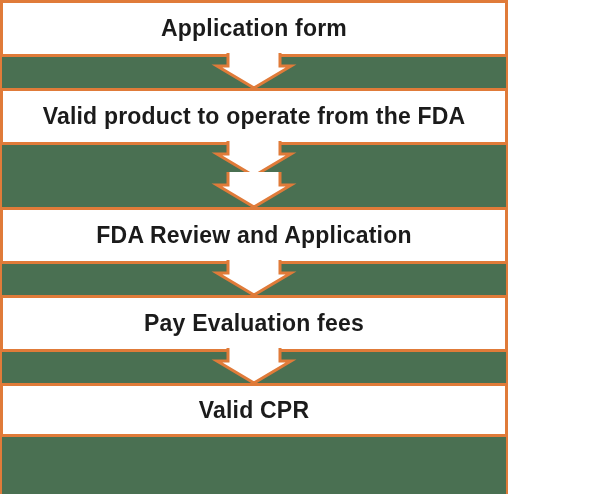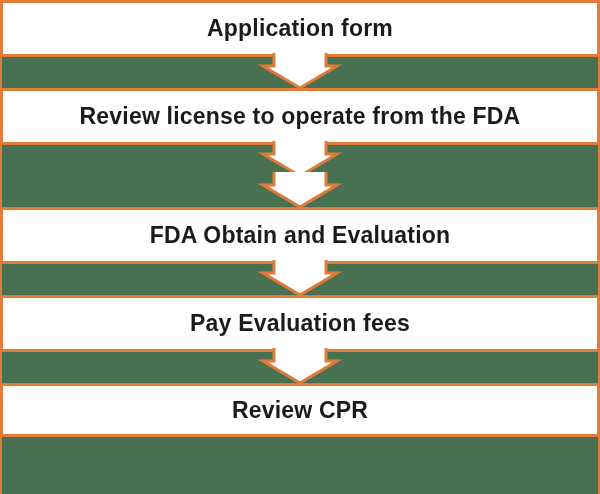--- a/index.html
+++ b/index.html
@@ -7,21 +7,21 @@
     padding: 0;
   }
   body {
     width: 600px;
     height: 494px;
     overflow: hidden;
     font-family: "Liberation Sans", sans-serif;
   }
   .canvas {
     position: relative;
-    width: 600px;
+    width: 508px;
     height: 494px;
     background: var(--background-green, #4A7052);
   }
   
   .canvas::before, .canvas::after {
     content: "";
     position: absolute;
     top: 0;
     bottom: 0;
     width: 2px;
@@ -83,40 +83,40 @@
   </div>
 
   <div class="gap">
     <svg class="arrow" width="76" height="37" viewBox="0 0 76 37" aria-hidden="true">
       <path class="arrow-fill" d="M12 0 V13 H1 L38 35 L75 13 H64 V0 Z"></path>
       <path class="arrow-stroke" d="M12 0 V13 H1 L38 35 L75 13 H64 V0"></path>
     </svg>
   </div>
 
   <div class="step-box">
-    <span class="step-label">Review license to operate from the FDA</span>
+    <span class="step-label">Valid product to operate from the FDA</span>
   </div>
 
   <div class="gap">
     <svg class="arrow" width="76" height="37" viewBox="0 0 76 37" aria-hidden="true">
       <path class="arrow-fill" d="M12 0 V13 H1 L38 35 L75 13 H64 V0 Z"></path>
       <path class="arrow-stroke" d="M12 0 V13 H1 L38 35 L75 13 H64 V0"></path>
     </svg>
   </div>
 
 
   <div class="gap">
     <svg class="arrow" width="76" height="37" viewBox="0 0 76 37" aria-hidden="true">
       <path class="arrow-fill" d="M12 0 V13 H1 L38 35 L75 13 H64 V0 Z"></path>
       <path class="arrow-stroke" d="M12 0 V13 H1 L38 35 L75 13 H64 V0"></path>
     </svg>
   </div>
 
   <div class="step-box">
-    <span class="step-label">FDA Obtain and Evaluation</span>
+    <span class="step-label">FDA Review and Application</span>
   </div>
 
   <div class="gap">
     <svg class="arrow" width="76" height="37" viewBox="0 0 76 37" aria-hidden="true">
       <path class="arrow-fill" d="M12 0 V13 H1 L38 35 L75 13 H64 V0 Z"></path>
       <path class="arrow-stroke" d="M12 0 V13 H1 L38 35 L75 13 H64 V0"></path>
     </svg>
   </div>
 
   <div class="step-box">
@@ -124,15 +124,15 @@
   </div>
 
   <div class="gap">
     <svg class="arrow" width="76" height="37" viewBox="0 0 76 37" aria-hidden="true">
       <path class="arrow-fill" d="M12 0 V13 H1 L38 35 L75 13 H64 V0 Z"></path>
       <path class="arrow-stroke" d="M12 0 V13 H1 L38 35 L75 13 H64 V0"></path>
     </svg>
   </div>
 
   <div class="step-box">
-    <span class="step-label">Review CPR</span>
+    <span class="step-label">Valid CPR</span>
   </div>
 </div>
 
 </body></html>

